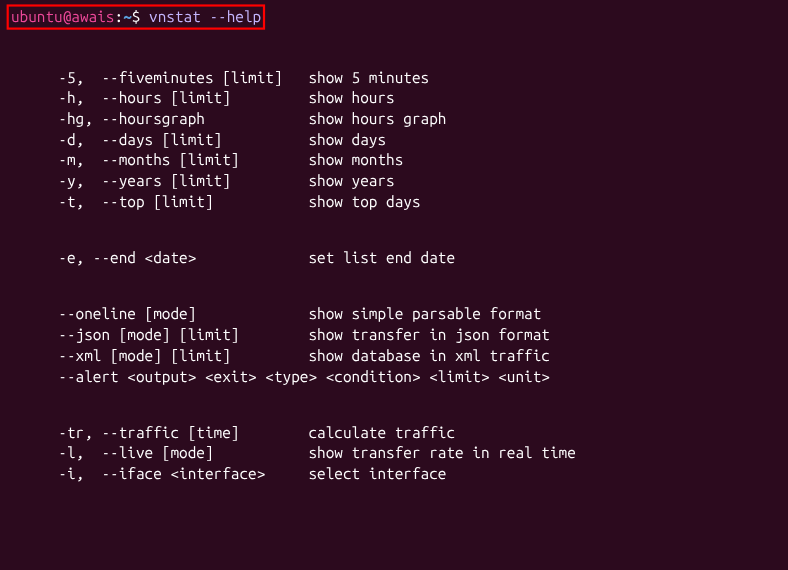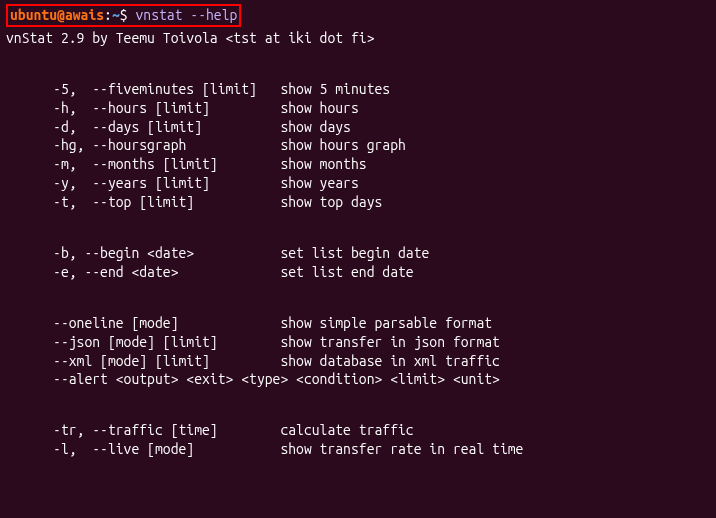--- a/index.html
+++ b/index.html
@@ -18,22 +18,22 @@
       line-height: 1.35;
       overflow: hidden;
     }
     .prompt-line {
       display: inline-block;
       border: 2px solid #ff0000;
       padding: 0 2px;
       margin-bottom: 2px;
     }
     .user-host {
-      color: #f97316;
-      font-weight: bold;
+      color: #ec4899;
+      font-weight: normal;
     }
     .colon {
       color: #ffffff;
     }
     .path {
       color: #5b9dd9;
       font-weight: bold;
     }
     .dollar {
       color: #ffffff;
@@ -49,41 +49,40 @@
       margin-top: 32px;
     }
   </style>
 </head>
 <body>
 
 <div>
   <div class="prompt-line">
     <span class="user-host">ubuntu@awais</span><span class="colon">:</span><span class="path">~</span><span class="dollar">$</span><span> </span><span class="command">vnstat --help</span>
   </div>
-  <div class="output-line">vnStat 2.9 by Teemu Toivola &lt;tst at iki dot fi&gt;</div>
 
   <div class="group">
     <div class="output-line">      -5,  --fiveminutes [limit]   show 5 minutes</div>
     <div class="output-line">      -h,  --hours [limit]         show hours</div>
+    <div class="output-line">      -hg, --hoursgraph            show hours graph</div>
     <div class="output-line">      -d,  --days [limit]          show days</div>
-    <div class="output-line">      -hg, --hoursgraph            show hours graph</div>
     <div class="output-line">      -m,  --months [limit]        show months</div>
     <div class="output-line">      -y,  --years [limit]         show years</div>
     <div class="output-line">      -t,  --top [limit]           show top days</div>
   </div>
 
   <div class="group">
-    <div class="output-line">      -b, --begin &lt;date&gt;           set list begin date</div>
     <div class="output-line">      -e, --end &lt;date&gt;             set list end date</div>
   </div>
 
   <div class="group">
     <div class="output-line">      --oneline [mode]             show simple parsable format</div>
     <div class="output-line">      --json [mode] [limit]        show transfer in json format</div>
     <div class="output-line">      --xml [mode] [limit]         show database in xml traffic</div>
     <div class="output-line">      --alert &lt;output&gt; &lt;exit&gt; &lt;type&gt; &lt;condition&gt; &lt;limit&gt; &lt;unit&gt;</div>
   </div>
 
   <div class="group">
     <div class="output-line">      -tr, --traffic [time]        calculate traffic</div>
     <div class="output-line">      -l,  --live [mode]           show transfer rate in real time</div>
+    <div class="output-line">      -i,  --iface &lt;interface&gt;     select interface</div>
   </div>
 </div>
 
 </body></html>

